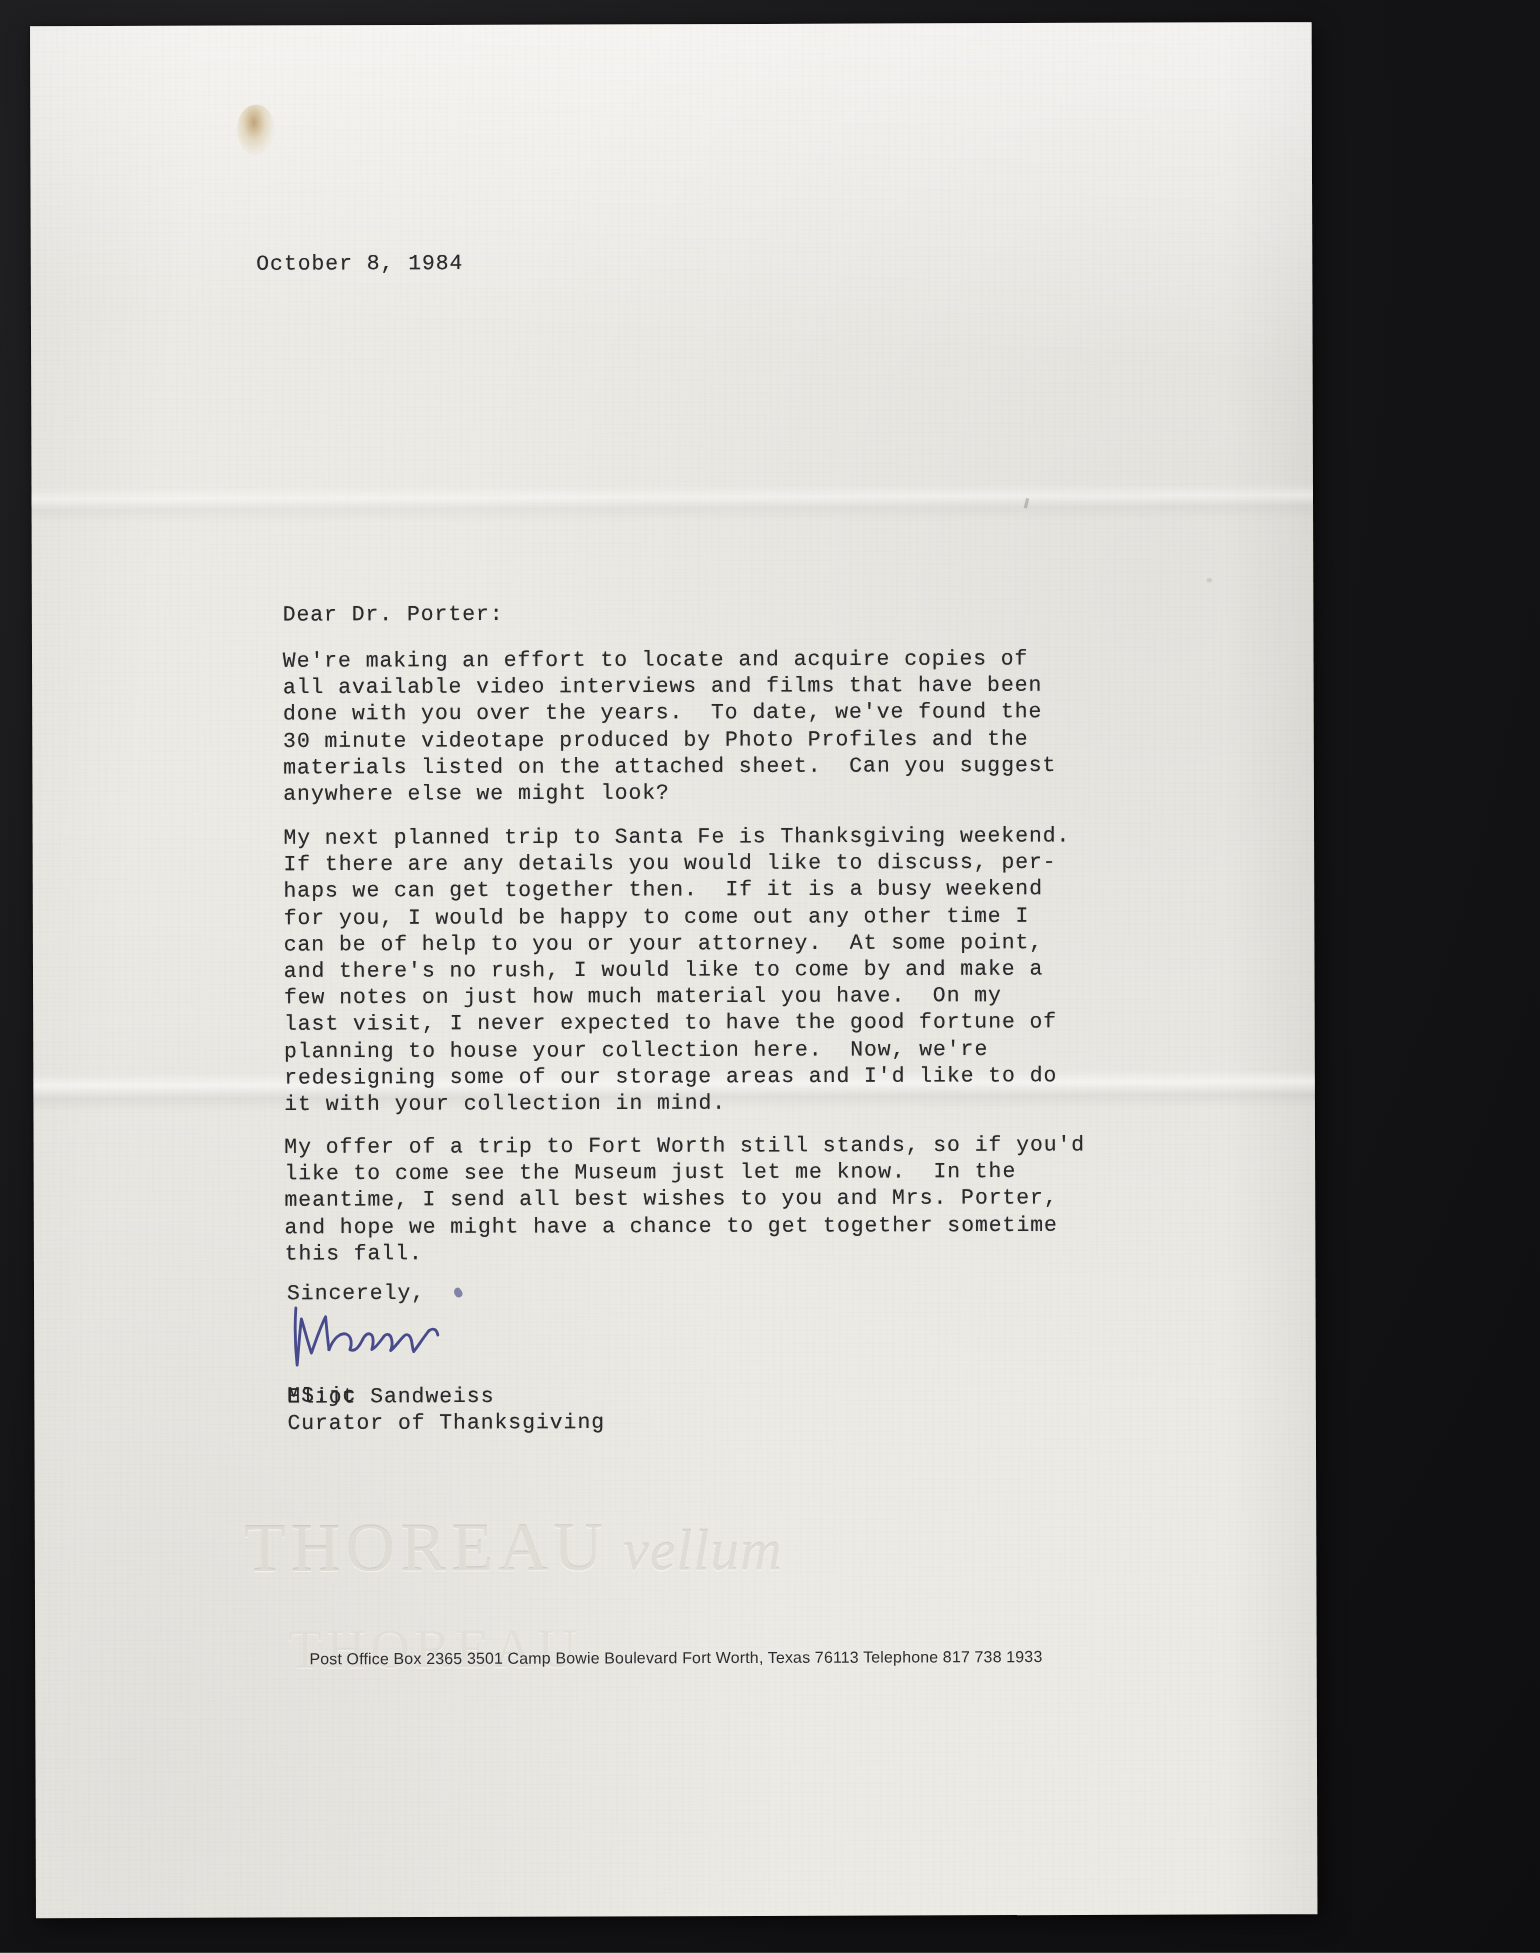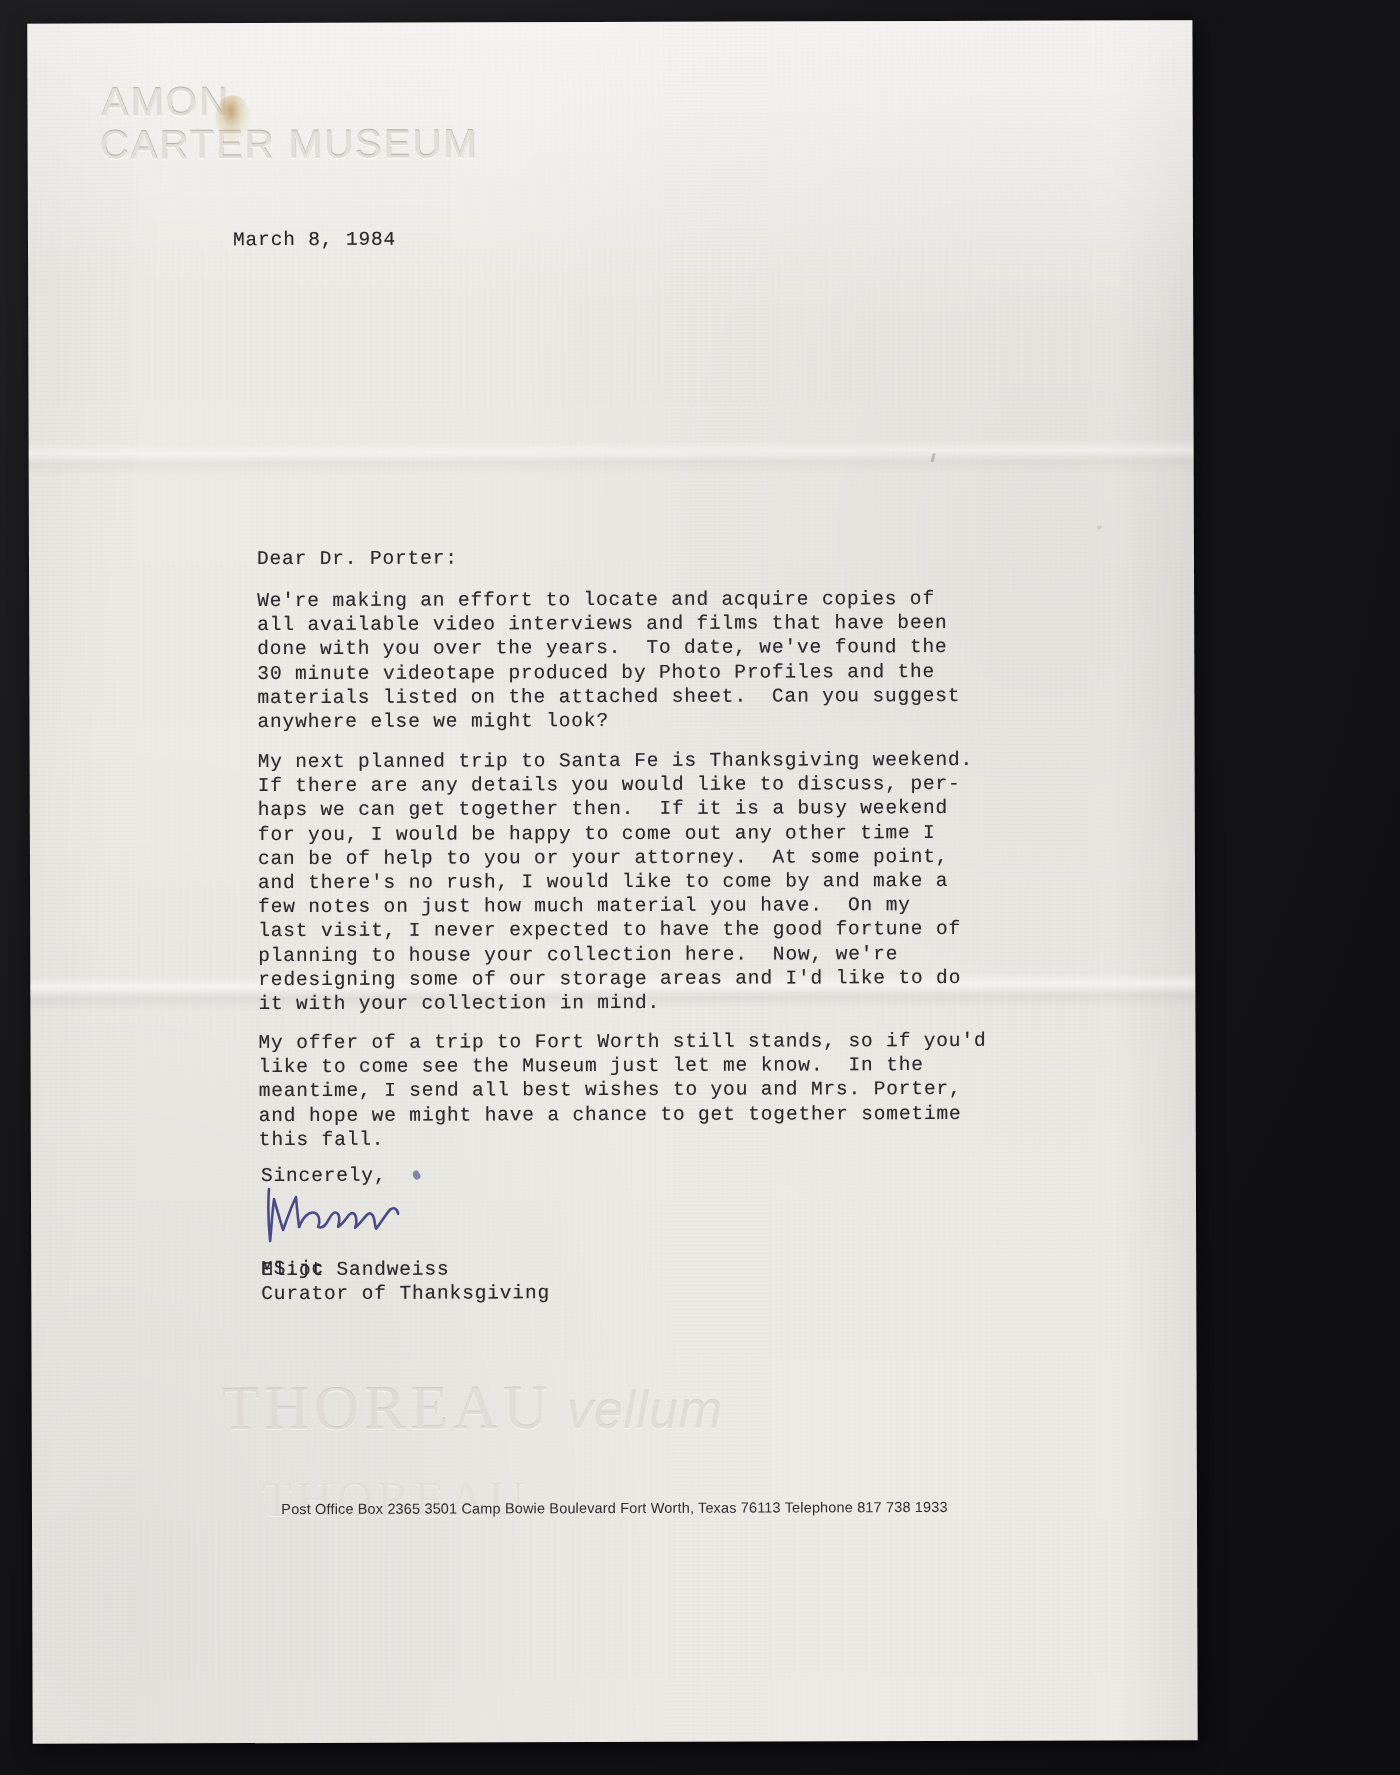--- a/index.html
+++ b/index.html
@@ -152,21 +152,21 @@
   #watermark .wm-main {
     font-family: "Liberation Serif", serif;
     font-size: 62px;
     letter-spacing: 5px;
     color: rgba(216,212,203,0.95);
     text-shadow:
       0 1px 0 rgba(255,255,255,0.9),
       0 -1px 0 rgba(150,146,138,0.55);
   }
   #watermark .wm-sub {
-    font-family: Liberation Sans, sans-serif;
+    font-family: Liberation Serif, serif;
     font-style: italic;
     font-size: 52px;
     letter-spacing: 1px;
     color: rgba(214,210,201,0.95);
     text-shadow:
       0 1px 0 rgba(255,255,255,0.9),
       0 -1px 0 rgba(150,146,138,0.5);
     display: inline-block;
     margin-left: 14px;
   }
@@ -204,27 +204,23 @@
   #art-2 { left: 1068px; top: 505px; width: 5px; height: 4px; border-radius: 50%; opacity: .5; }
   #art-3 { left: 862px; top: 880px; width: 4px; height: 4px; border-radius: 50%; opacity: .4; }
 </style>
 </head>
 <body>
 
 <div id="scan">
 
   <div id="sheet">
 
-    <div id="letterhead">
-      <div class="lh-line lh-1">AMON</div>
-      <div class="lh-line lh-2">CARTER MUSEUM</div>
-    </div>
     <div class="stain"></div>
 
-    <div class="typed" id="date-line">March 8, 1984</div>
+    <div class="typed" id="date-line">October 8, 1984</div>
 
 
     <div class="typed" id="salutation">Dear Dr. Porter:</div>
 
     <div class="typed" id="para-1">We're making an effort to locate and acquire copies of
 all available video interviews and films that have been
 done with you over the years.  To date, we've found the
 30 minute videotape produced by Photo Profiles and the
 materials listed on the attached sheet.  Can you suggest
 anywhere else we might look?</div>

